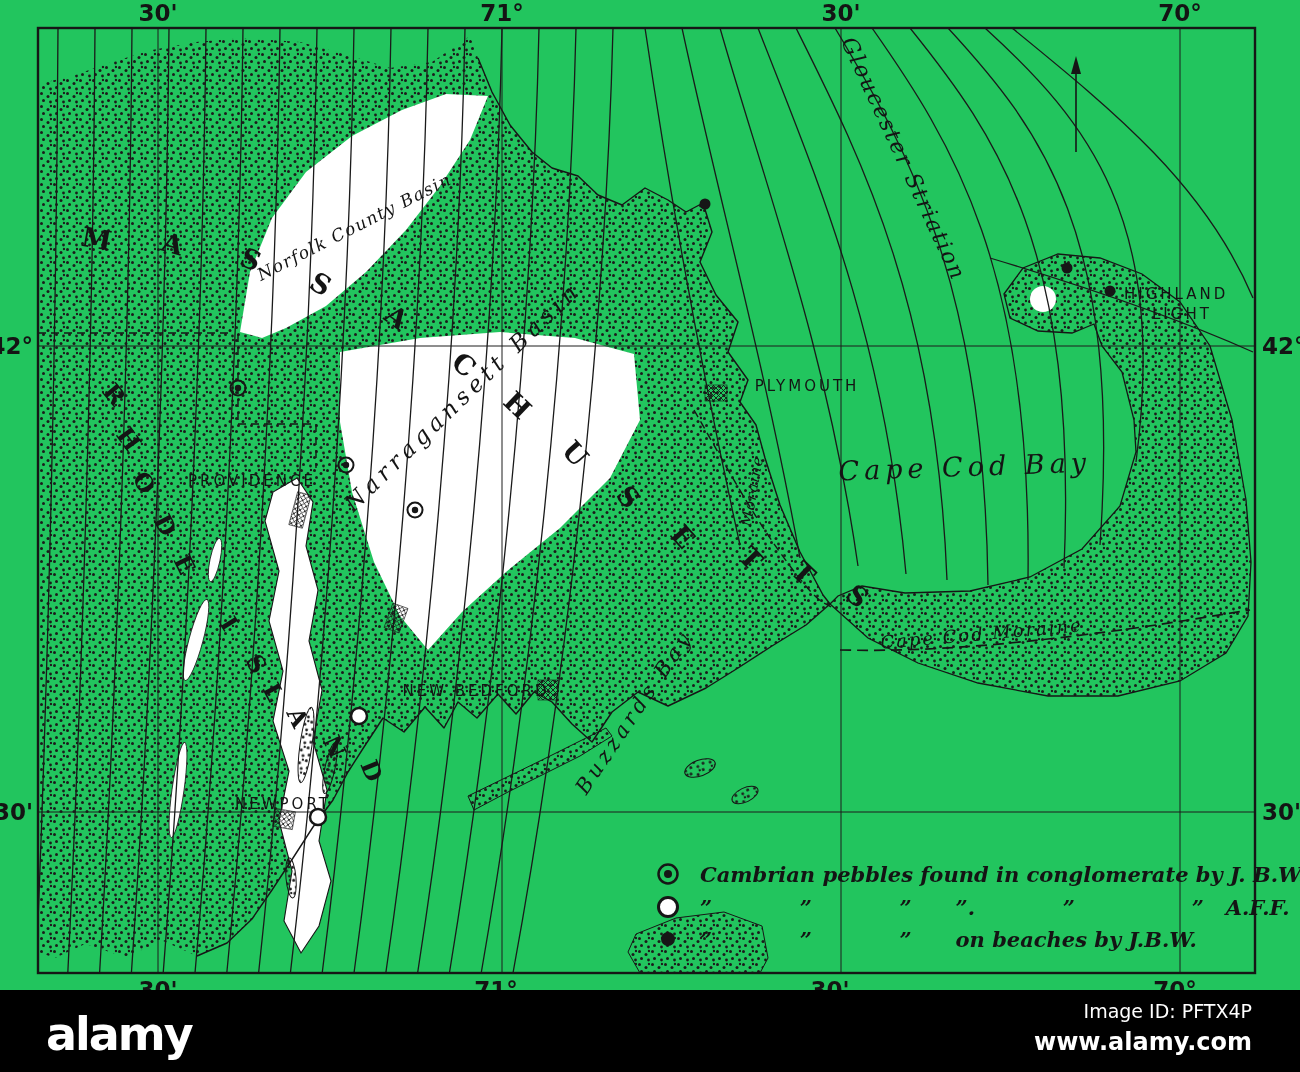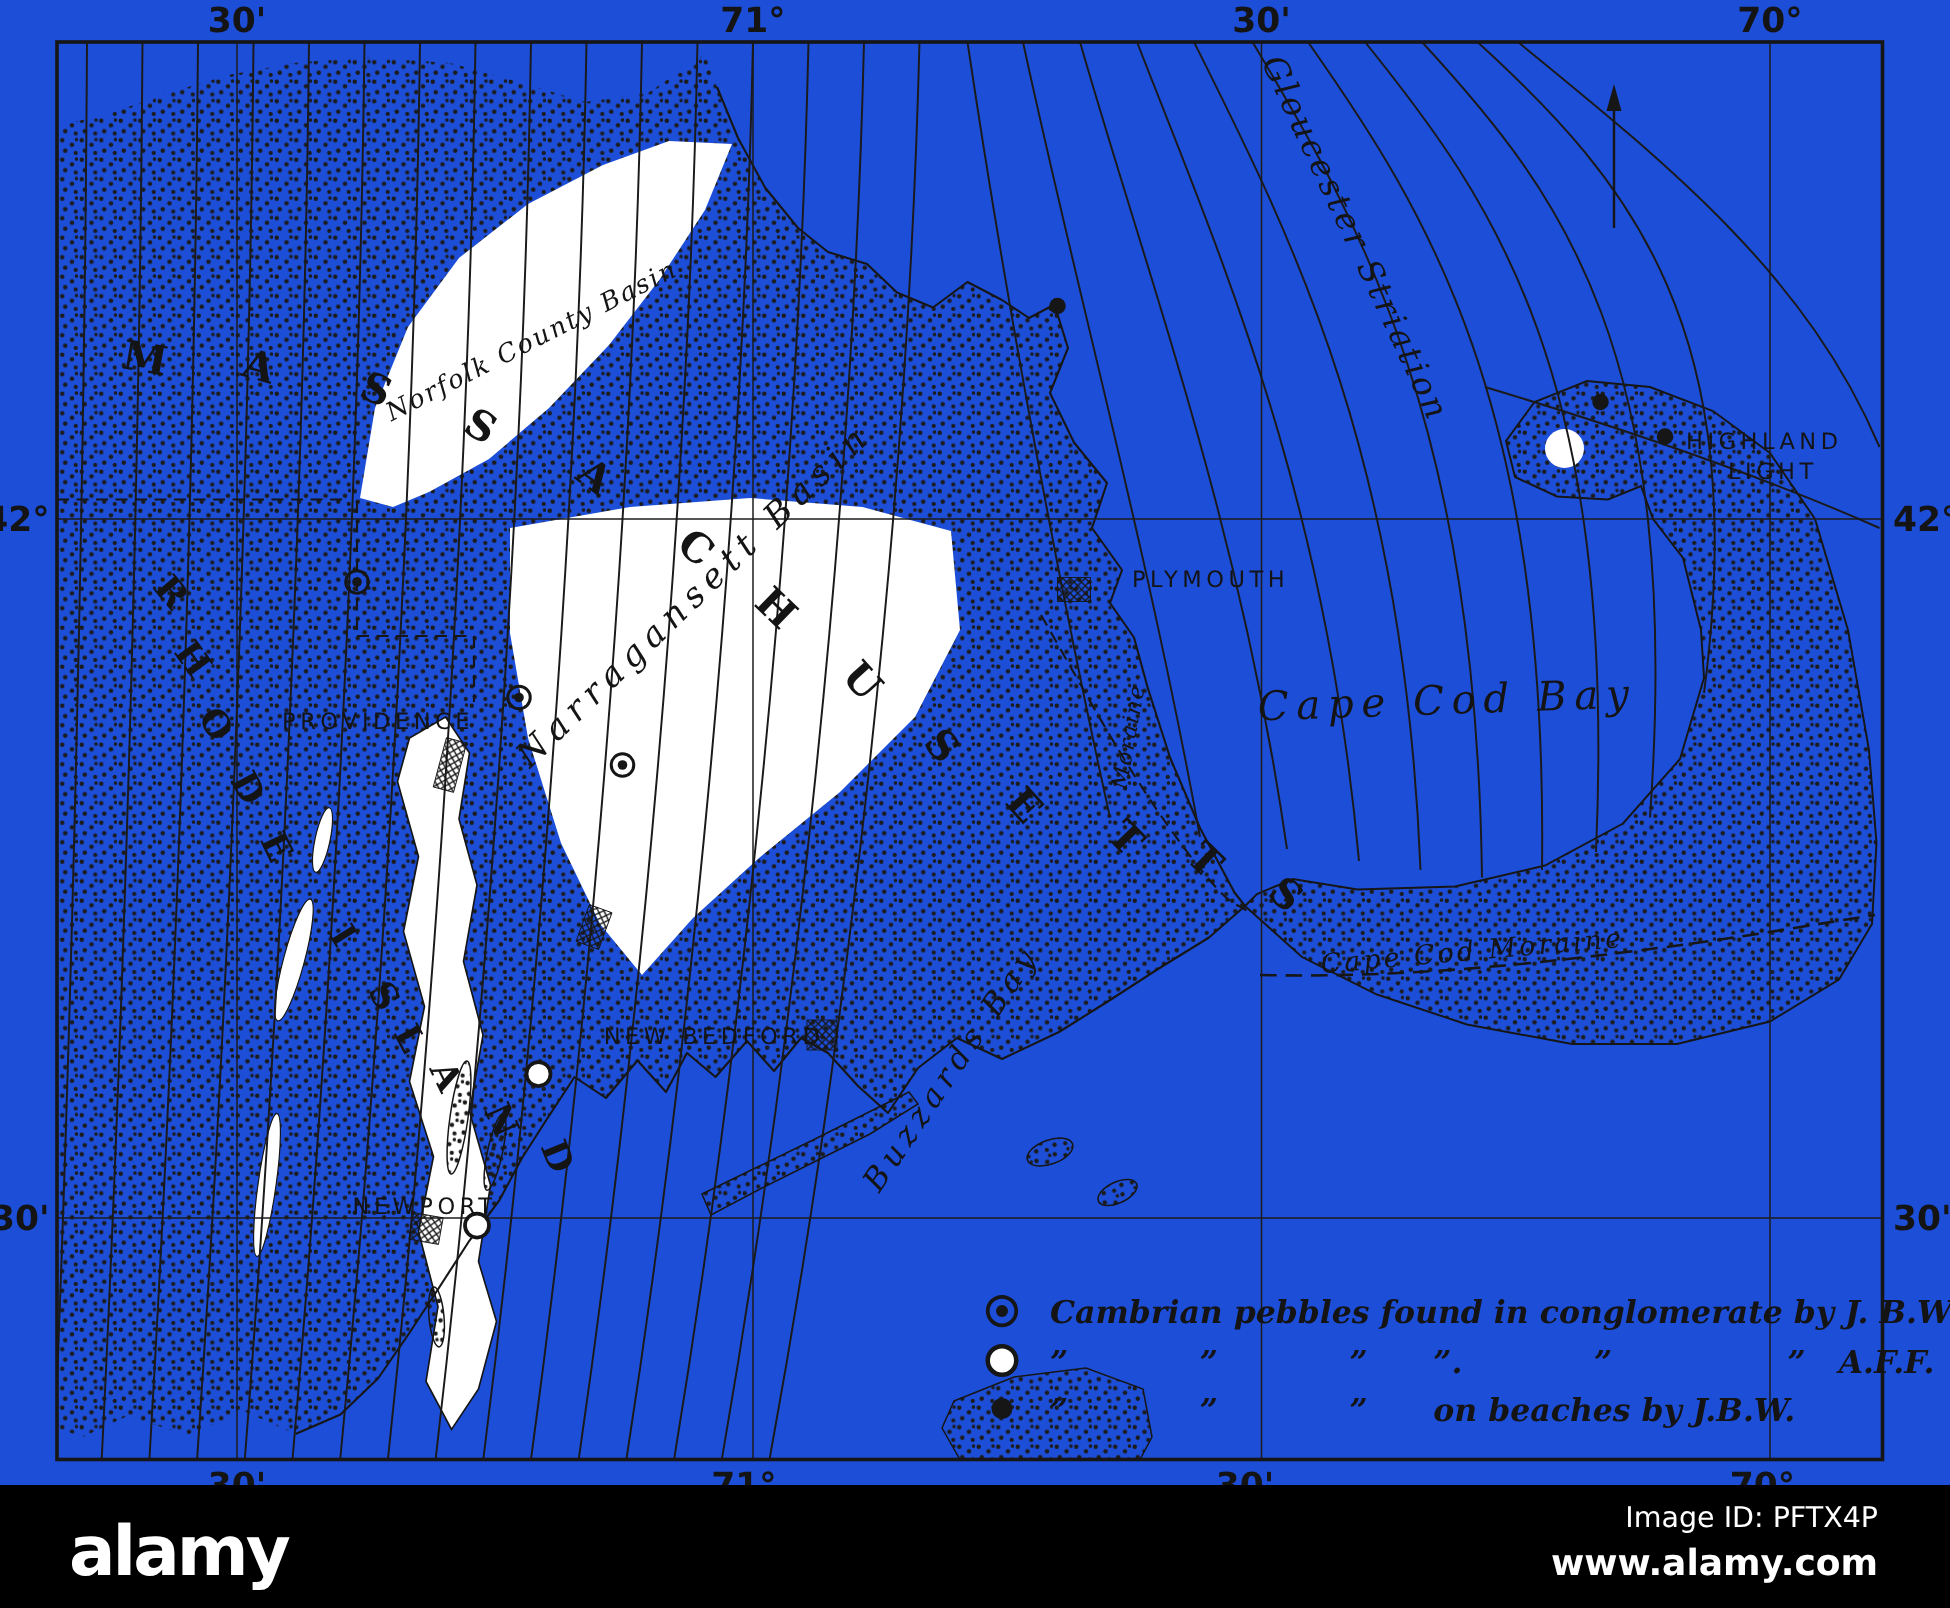--- a/index.html
+++ b/index.html
@@ -1,16 +1,16 @@
 <!DOCTYPE html>
 <html><head>
 <meta charset="utf-8">
 <style>
   html,body{margin:0;padding:0;background:#fff;}
-  .page{width:1300px;height:1072px;position:relative;background:#1d4ed8;overflow:hidden;}
+  .page{width:1300px;height:1072px;position:relative;background:#22c55e;overflow:hidden;}
   svg{display:block;}
   .striation{fill:none;stroke:#1a1a1a;stroke-width:1.3;}
   .coast{fill:none;stroke:#161616;stroke-width:1.4;stroke-linejoin:round;}
   .grid{stroke:#1c1c1c;stroke-width:1;}
   .borderframe{fill:none;stroke:#161616;stroke-width:2.4;}
   .dashline{fill:none;stroke:#161616;stroke-width:1.4;stroke-dasharray:8 5;}
   .moraineline{fill:none;stroke:#161616;stroke-width:1.7;stroke-dasharray:11 6;}
   text{fill:#141414;}
   .coordlbl{font-family:"DejaVu Sans",sans-serif;font-weight:700;font-size:23px;}
   .stateltr{font-family:"DejaVu Serif",serif;font-weight:700;}

